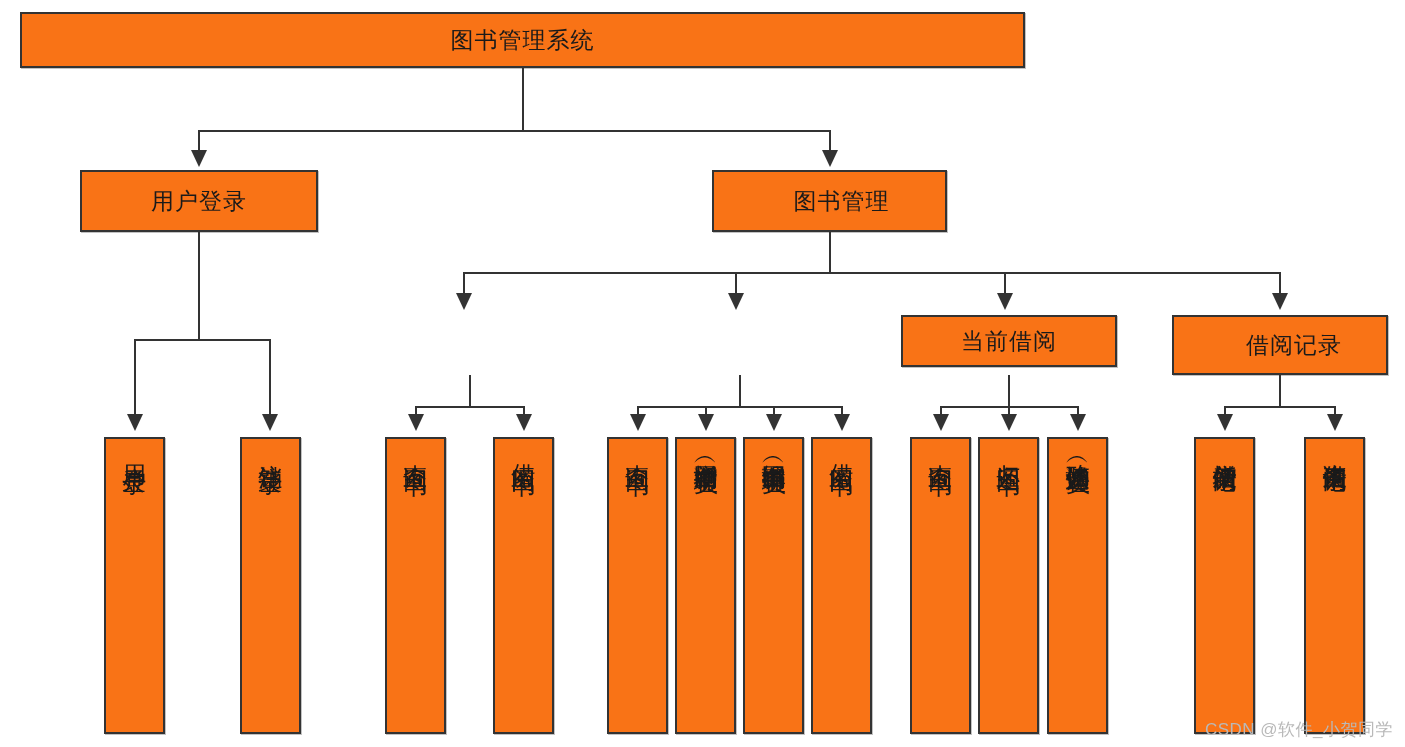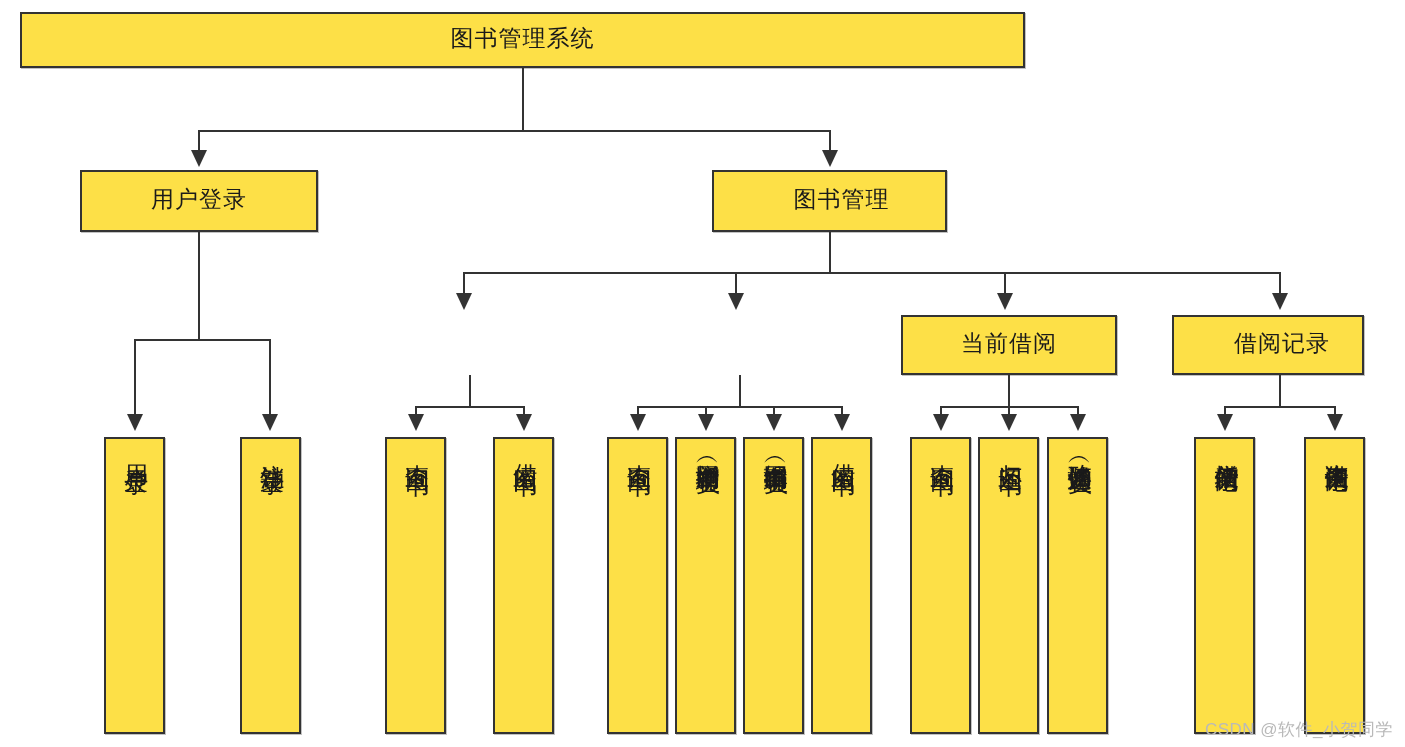--- a/index.html
+++ b/index.html
@@ -8,28 +8,27 @@
     background:#ffffff;
     font-family:"Liberation Sans","DejaVu Sans",sans-serif;
     overflow:hidden;
   }
   #canvas{position:relative;width:1405px;height:747px;}
 
   
   .node{
     position:absolute;
     box-sizing:border-box;
-    background:#fde047;
+    background:#f97316;
     border:2px solid #333333;
     display:flex;
     align-items:center;
     justify-content:center;
     color:#1a1a1a;
     box-shadow:1px 1px 0 rgba(120,120,120,.45);
-    font-family:Liberation Mono, monospace;
   }
   .node .lbl{
     font-size:23px;
     line-height:1.15;
     letter-spacing:1px;
     white-space:nowrap;
   }
 
   
   .h-node .lbl{font-size:23px;}
@@ -110,24 +109,24 @@
   <div class="hline" style="left:463px;top:272px;width:817px;"></div>
   <div class="vline" style="left:463px;top:272px;height:24px;"></div>
   <div class="arrow" style="left:456px;top:293px;"></div>
   <div class="vline" style="left:735px;top:272px;height:24px;"></div>
   <div class="arrow" style="left:728px;top:293px;"></div>
   <div class="vline" style="left:1004px;top:272px;height:24px;"></div>
   <div class="arrow" style="left:997px;top:293px;"></div>
   <div class="vline" style="left:1279px;top:272px;height:24px;"></div>
   <div class="arrow" style="left:1272px;top:293px;"></div>
 
-  <div class="node h-node" style="left:901px;top:315px;width:216px;height:60px;">
+  <div class="node h-node" style="left:901px;top:315px;width:216px;height:52px;">
     <span class="lbl">当前借阅</span>
   </div>
-  <div class="node h-node" style="left:1172px;top:315px;width:192px;height:60px;padding-left:28px;">
+  <div class="node h-node" style="left:1172px;top:315px;width:216px;height:60px;padding-left:28px;">
     <span class="lbl">借阅记录</span>
   </div>
 
   <div class="vline" style="left:469px;top:375px;height:33px;"></div>
   <div class="hline" style="left:415px;top:406px;width:110px;"></div>
   <div class="vline" style="left:415px;top:406px;height:11px;"></div>
   <div class="arrow" style="left:408px;top:414px;"></div>
   <div class="vline" style="left:523px;top:406px;height:11px;"></div>
   <div class="arrow" style="left:516px;top:414px;"></div>
 

